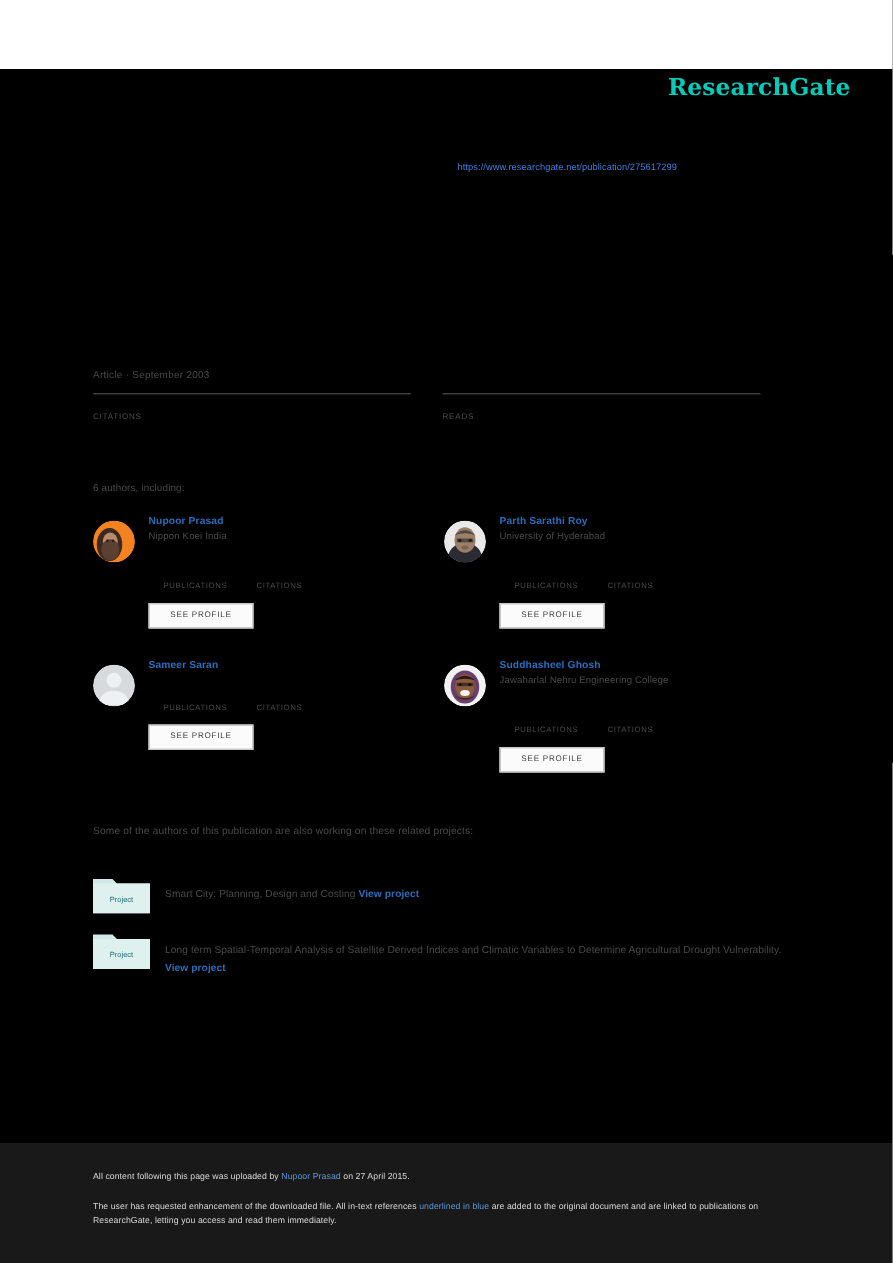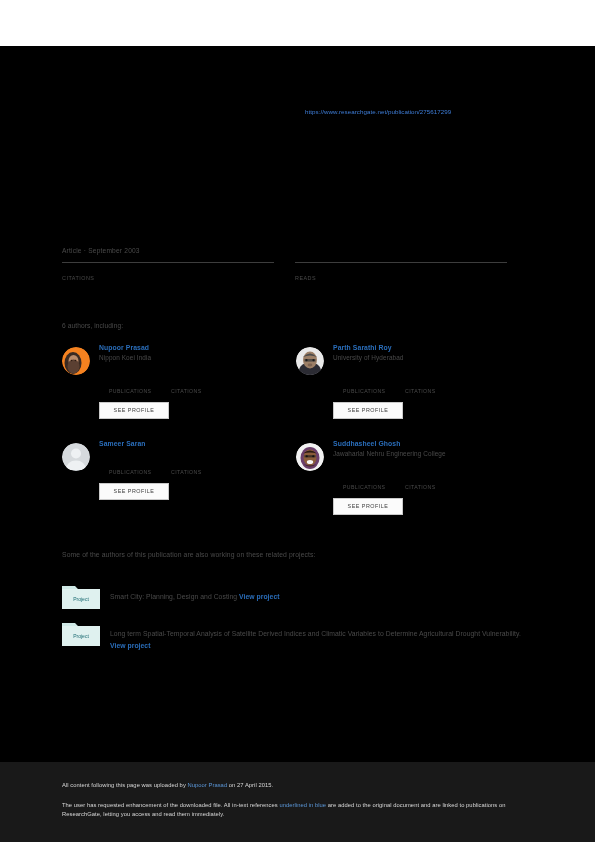--- a/index.html
+++ b/index.html
@@ -267,20 +267,21 @@
 </style>
 </head>
 <body>
 
 <div class="page">
 
   <div class="top-band"></div>
   <div class="body-dark"></div>
   <div class="footer-band"></div>
 
+  <div class="rg-logo">ResearchGate</div>
   <div class="rg-url">https://www.researchgate.net/publication/275617299</div>
 
   <div class="pub-title"></div>
 
   <div class="meta-type">Article · September 2003</div>
 
   <div class="stat left">
     <div class="stat-rule"></div>
     <div class="stat-num"></div>
     <div class="stat-label">CITATIONS</div>

